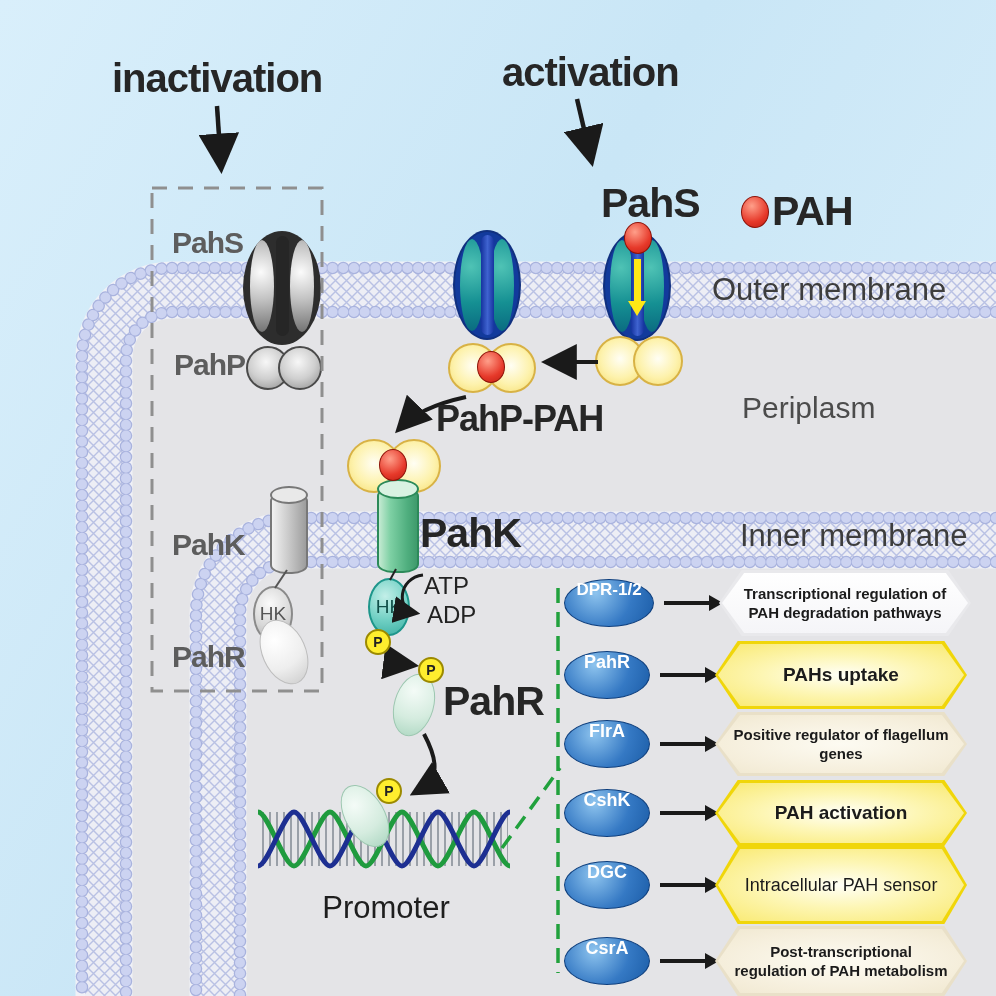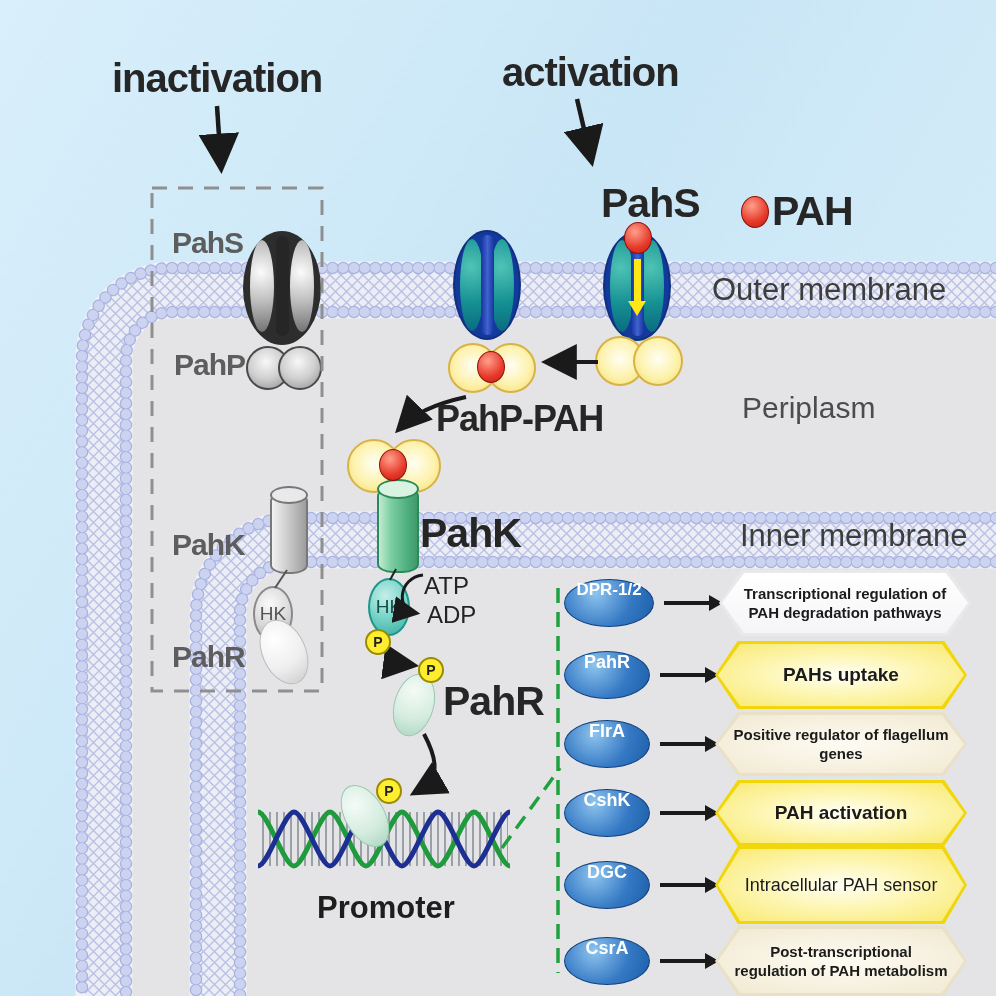--- a/index.html
+++ b/index.html
@@ -239,21 +239,21 @@
   <div class="abs lbl gray-lbl" style="left:172px;top:528px;">PahK</div>
   <div class="abs lbl gray-lbl" style="left:172px;top:640px;">PahR</div>
 
   <div class="abs lbl big-black" style="left:436px;top:398px;font-size:36px;">PahP-PAH</div>
   <div class="abs lbl big-black" style="left:420px;top:510px;">PahK</div>
   <div class="abs lbl big-black" style="left:443px;top:678px;">PahR</div>
 
   <div class="abs lbl small-lbl" style="left:424px;top:572px;">ATP</div>
   <div class="abs lbl small-lbl" style="left:427px;top:601px;">ADP</div>
 
-  <div class="abs lbl" style="left:316px;top:890px;width:140px;text-align:center;font-weight:700;font-size:31px;color:#1e1e1e;">Promoter</div>
+  <div class="abs lbl" style="left:316px;top:890px;width:140px;text-align:center;font-weight:400;font-size:31px;color:#1e1e1e;">Promoter</div>
 
   <div id="panel" class="abs">
 
     <div class="row" style="top:10px;height:66px;">
       <div class="gene-oval" style="width:88px;font-size:17px;">
         <span>DPR-1/2</span>
         </div>
       <div class="rarrow"></div>
       <div class="badge b-white" style="height:66px;">
         <div class="badge-in t2">Transcriptional regulation of PAH degradation pathways</div>

